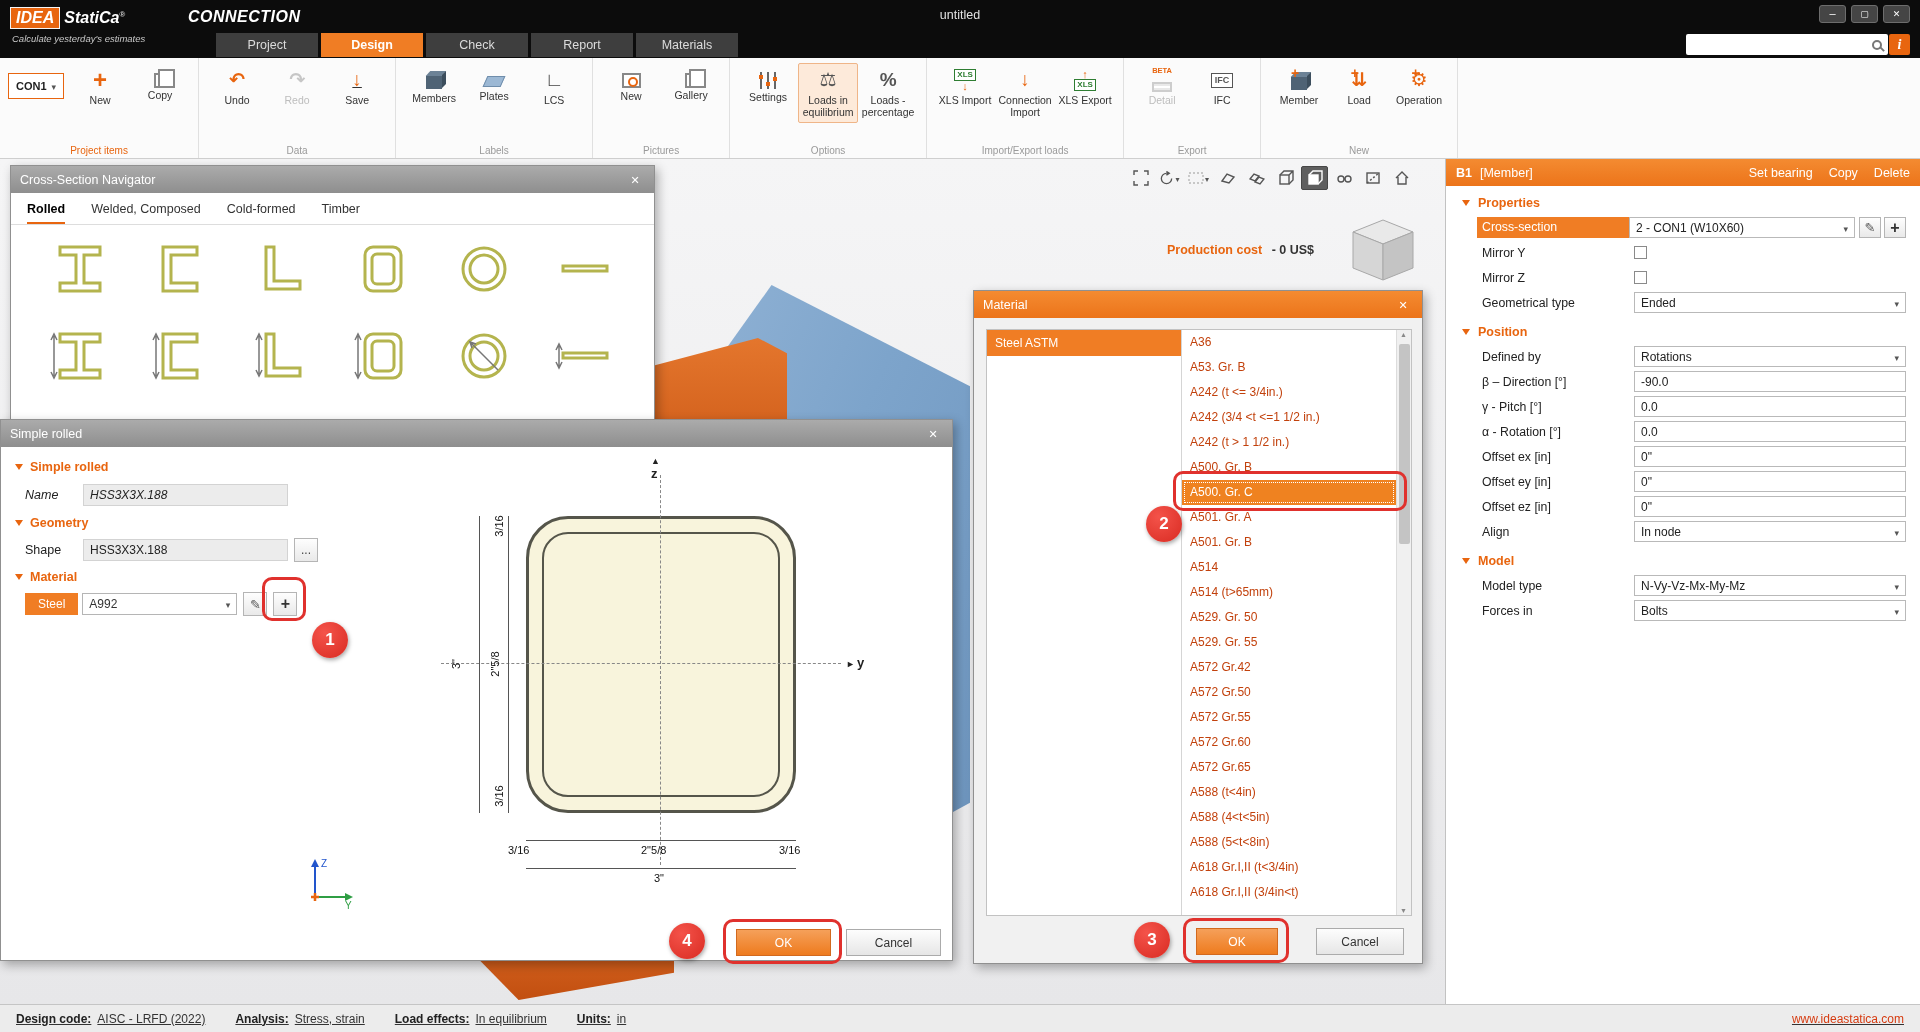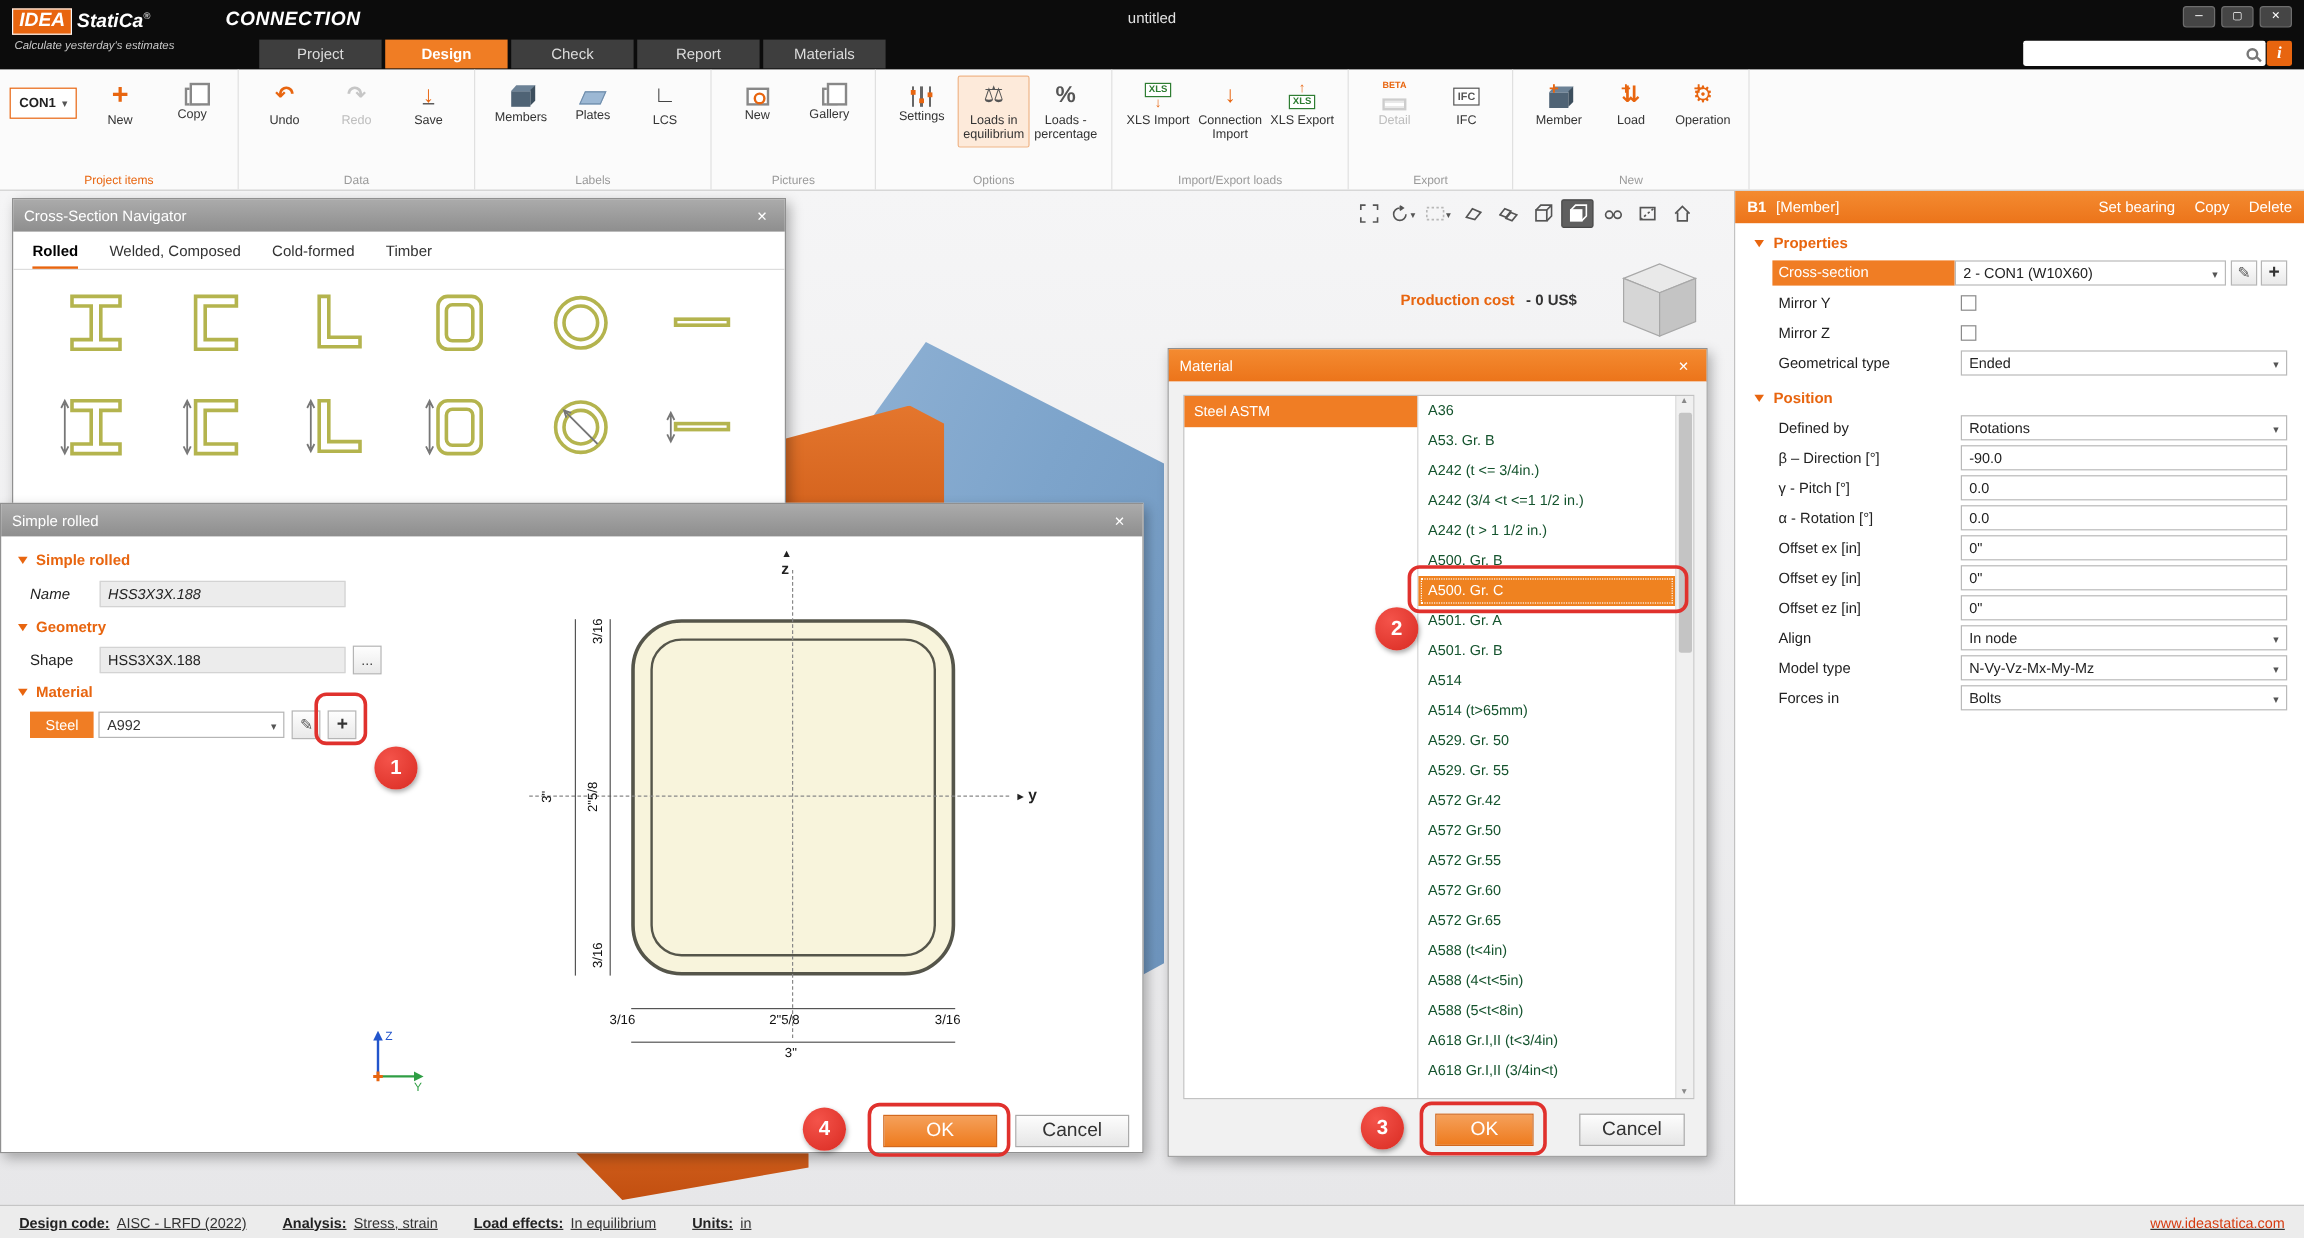--- a/index.html
+++ b/index.html
@@ -118,21 +118,21 @@
 .sr-sec{position:absolute;display:flex;align-items:center;gap:7px;color:#e8650f;font-weight:bold;font-size:12.5px;}
 .sr-row{position:absolute;display:flex;align-items:center;}
 .sr-label{width:58px;font-size:12.5px;color:#222;}
 .sr-input{width:205px;height:22px;background:#ececec;border:1px solid #d3d3d3;padding:0 6px;line-height:20px;font-size:12px;color:#222;}
 .small-btn{width:24px;height:24px;border:1px solid #b5b5b5;background:linear-gradient(#fefefe,#e9e9e9);display:flex;align-items:center;justify-content:center;font-size:12px;color:#444;margin-left:6px;}
 .icon-pencil::before{content:"✎";font-size:13px;color:#555;}
 .icon-plusgrid::before{content:"+";font-size:16px;font-weight:bold;color:#333;}
 .steel-badge{background:#f07d24;color:#fff;height:22px;display:flex;align-items:center;padding:0 13px;font-size:12px;}
 .sr-select{width:155px;height:22px;border:1px solid #b5b5b5;background:#fff;display:flex;align-items:center;padding:0 6px;font-size:12px;margin-left:4px;}
 .sr-select .dd-caret{margin-left:auto;}
-.btn{height:27px;min-width:95px;display:flex;align-items:center;justify-content:center;font-size:16px;border:1px solid #ababab;background:linear-gradient(#fdfdfd,#e6e6e6);color:#333;position:absolute;}
+.btn{height:27px;min-width:95px;display:flex;align-items:center;justify-content:center;font-size:12px;border:1px solid #ababab;background:linear-gradient(#fdfdfd,#e6e6e6);color:#333;position:absolute;}
 .btn.primary{background:linear-gradient(#f5a05a,#ee7b1e);border-color:#d2691e;color:#fff;}
 
 .sq-outer{position:absolute;left:525px;top:96px;width:270px;height:297px;border:3px solid #55554a;border-radius:42px;background:#f8f4dc;}
 .sq-inner{position:absolute;left:541px;top:112px;width:238px;height:265px;border:2.5px solid #55554a;border-radius:26px;}
 .cl-v{position:absolute;left:659px;top:55px;height:390px;border-left:1px dashed #888;}
 .cl-h{position:absolute;left:440px;top:243px;width:400px;border-top:1px dashed #888;}
 .ax-label{position:absolute;font-size:13px;font-weight:bold;color:#222;}
 .ax-up::before{content:"▲";font-size:9px;color:#222;display:block;text-align:center;}
 .ax-right::before{content:"►";font-size:9px;color:#222;margin-right:2px;}
 .dim-v{position:absolute;width:1px;background:#555;}
@@ -142,21 +142,21 @@
 
 .axind{position:absolute;left:300px;top:435px;}
 
 
 #material-dialog{left:973px;top:290px;width:450px;height:674px;z-index:30;}
 .mat-body{position:absolute;top:27px;left:0;right:0;bottom:0;background:#f1f1f1;}
 .mat-lists{position:absolute;top:11px;left:12px;width:426px;height:587px;background:#fff;border:1px solid #c2c2c2;display:flex;}
 .mat-cats{width:196px;border-right:1px solid #d5d5d5;}
 .mat-cat{height:26px;line-height:26px;padding:0 8px;background:#f07d24;color:#fff;font-size:12px;}
 .mat-grades{width:215px;}
-.mat-item{height:25px;line-height:25px;padding:0 8px;font-size:12px;color:#14532d;white-space:nowrap;overflow:hidden;}
+.mat-item{height:25px;line-height:25px;padding:0 8px;font-size:12px;color:#c2410c;white-space:nowrap;overflow:hidden;}
 .mat-item.selected{background:#ef8220;color:#fff;outline:1px dotted #fff;outline-offset:-3px;}
 .mat-scroll{width:15px;background:#f0f0f0;border-left:1px solid #dcdcdc;position:relative;}
 .mat-scroll::before{content:"▲";position:absolute;top:1px;left:3px;font-size:7px;color:#888;}
 .mat-scroll::after{content:"▼";position:absolute;bottom:1px;left:3px;font-size:7px;color:#888;}
 .mat-thumb{position:absolute;left:2px;top:14px;width:11px;height:200px;background:#c4c4c4;border-radius:2px;}
 
 
 .rpanel{position:absolute;top:159px;right:0;width:475px;bottom:28px;background:#fff;border-left:1px solid #c2c2c2;z-index:5;}
 .phead{position:absolute;top:0;left:0;right:0;height:27px;background:linear-gradient(#f48b31,#ec741a);color:#fff;display:flex;align-items:center;padding:0 10px;gap:8px;font-size:12.5px;}
 .phead .pid{font-weight:bold;}
@@ -714,20 +714,24 @@
       <div class="pinput">0"</div>
     </div>
     <div class="prow">
       <span class="plabel">Align</span>
       <div class="pselect">
         <span>In node</span>
         <span class="dd-caret"></span>
       </div>
     </div>
 
+    <div class="psec">
+      <span class="tri"></span>
+      <span>Model</span>
+    </div>
     <div class="prow">
       <span class="plabel">Model type</span>
       <div class="pselect">
         <span>N-Vy-Vz-Mx-My-Mz</span>
         <span class="dd-caret"></span>
       </div>
     </div>
     <div class="prow">
       <span class="plabel">Forces in</span>
       <div class="pselect">

